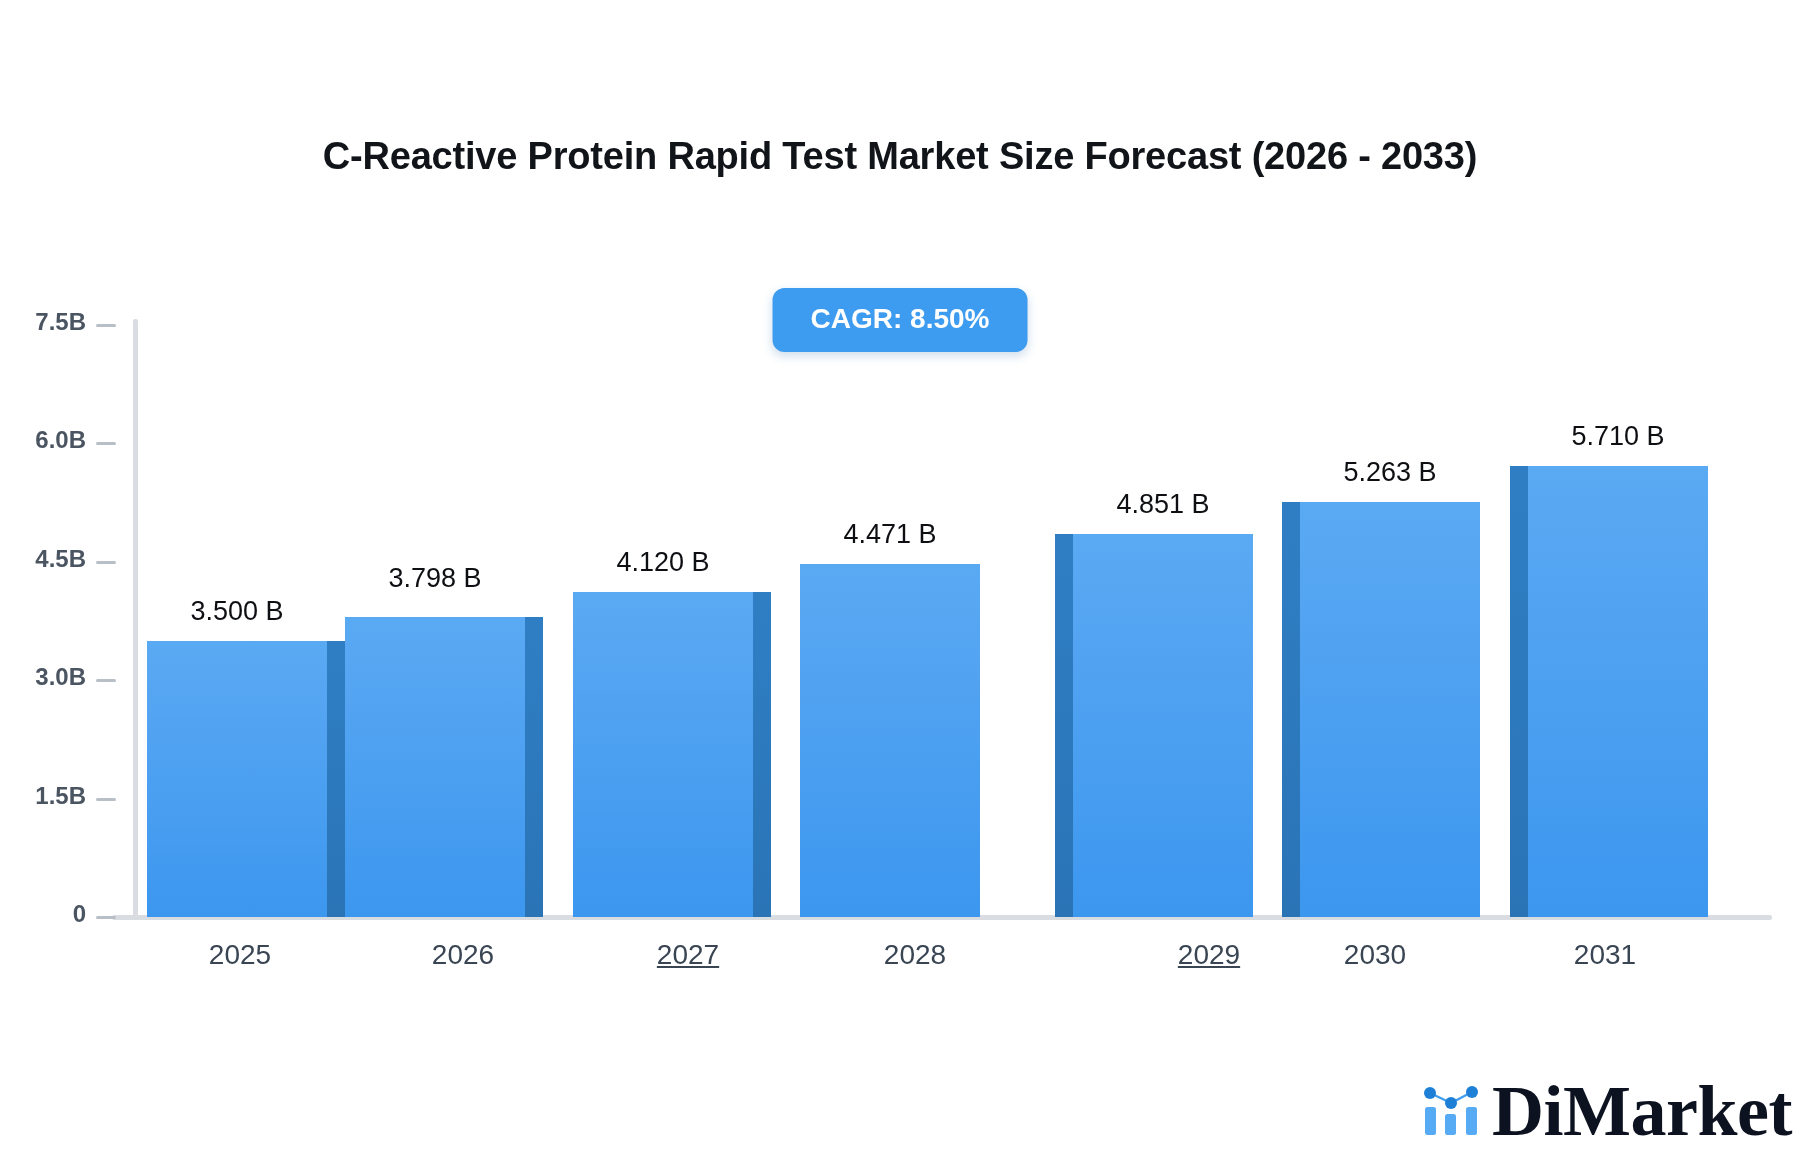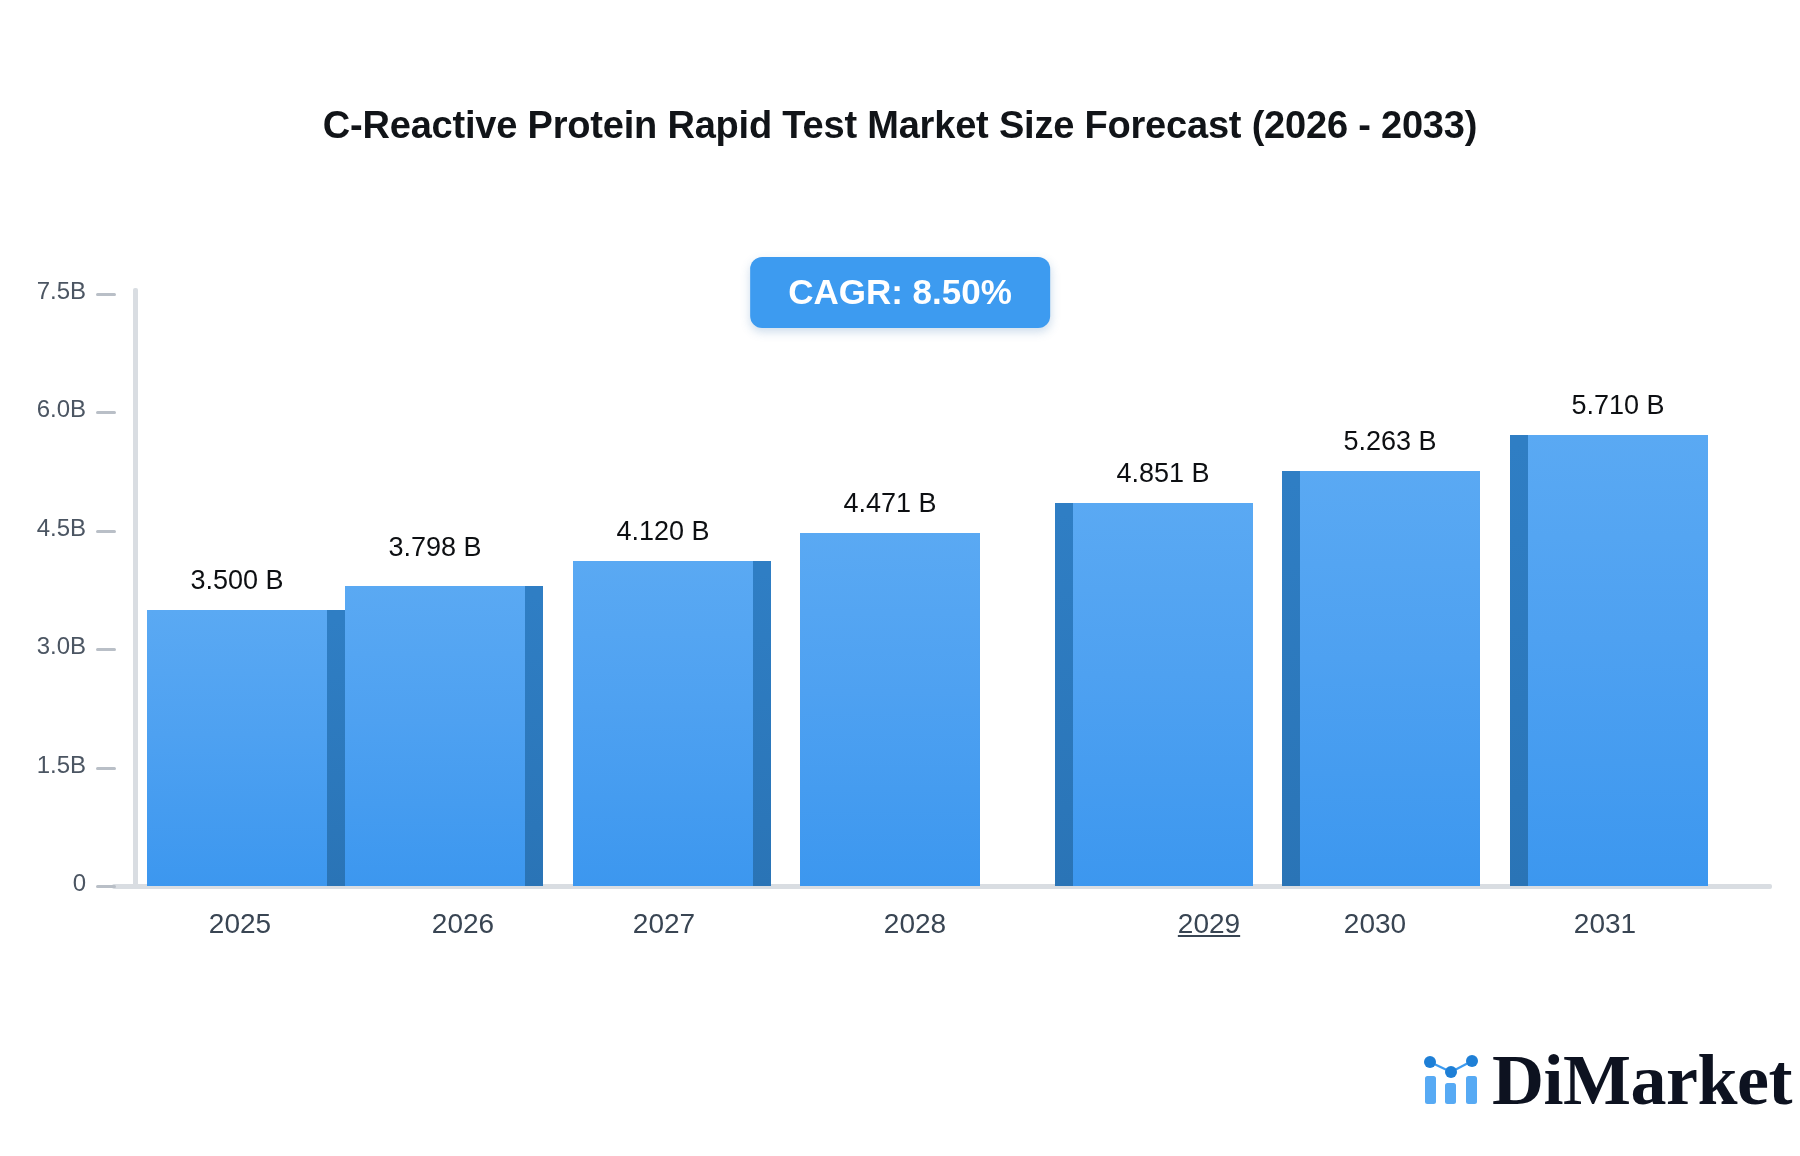--- a/index.html
+++ b/index.html
@@ -11,20 +11,21 @@
     height: 1156px;
     background: #ffffff;
     font-family: "Liberation Sans", sans-serif;
     overflow: hidden;
     position: relative;
   }
 
   .chart-root {
     position: absolute;
     inset: 0;
+    margin-top: 31px;
   }
 
   
   .title-block {
     position: absolute;
     top: 104px;
     left: 0;
     width: 1800px;
     text-align: center;
     pointer-events: none;
@@ -46,21 +47,21 @@
   }
 
   
   .cagr-badge {
     position: absolute;
     top: 257px;
     left: 50%;
     transform: translateX(-50%);
     background: #3d9bf0;
     color: #ffffff;
-    font-size: 35px;
+    font-size: 28px;
     font-weight: bold;
     padding: 17px 38px 19px 38px;
     border-radius: 12px;
     box-shadow: 0 4px 10px rgba(60, 120, 180, 0.25);
     white-space: nowrap;
     line-height: 1;
   }
 
   
   
@@ -98,20 +99,21 @@
     height: 0;
   }
   .ytick .tick-label {
     position: absolute;
     right: 36px;
     top: -17px;
     font-size: 24px;
     color: #4b5562;
     text-align: left;
     white-space: nowrap;
+    font-weight: bold;
   }
   .ytick .tick-mark {
     position: absolute;
     right: 6px;
     top: -1px;
     width: 20px;
     height: 3px;
     background: #b9bfc7;
     border-radius: 2px;
   }
@@ -273,21 +275,21 @@
 
     <div class="bar-group" id="bar-6" style="left:1528px; width:180px;">
       <div class="bar-value" style="bottom: 465px;">5.710 B</div>
       <div class="bar-side left" style="height: 441px;"></div>
       <div class="bar-top" style="left: -18px; width: 198px; bottom: 441px; clip-path: polygon(0px 0px, calc(100% - 18px) 0px, 100% 100%, 0px 100%);"></div>
       <div class="bar-face" style="height: 451px;"></div>
     </div>
 
     <div class="x-label" style="left:240px;">2025</div>
     <div class="x-label" style="left:463px;">2026</div>
-    <div class="x-label" style="left:664px;">2027</div>
+    <div class="x-label" style="left:688px;text-decoration:underline;">2027</div>
     <div class="x-label" style="left:915px;">2028</div>
     <div class="x-label" style="left:1209px;text-decoration:underline;">2029</div>
     <div class="x-label" style="left:1375px;">2030</div>
     <div class="x-label" style="left:1605px;">2031</div>
 
   </div>
 
   <div class="logo">
     <span>
       <svg class="logo-mark" viewBox="0 0 58 54" xmlns="http://www.w3.org/2000/svg">

